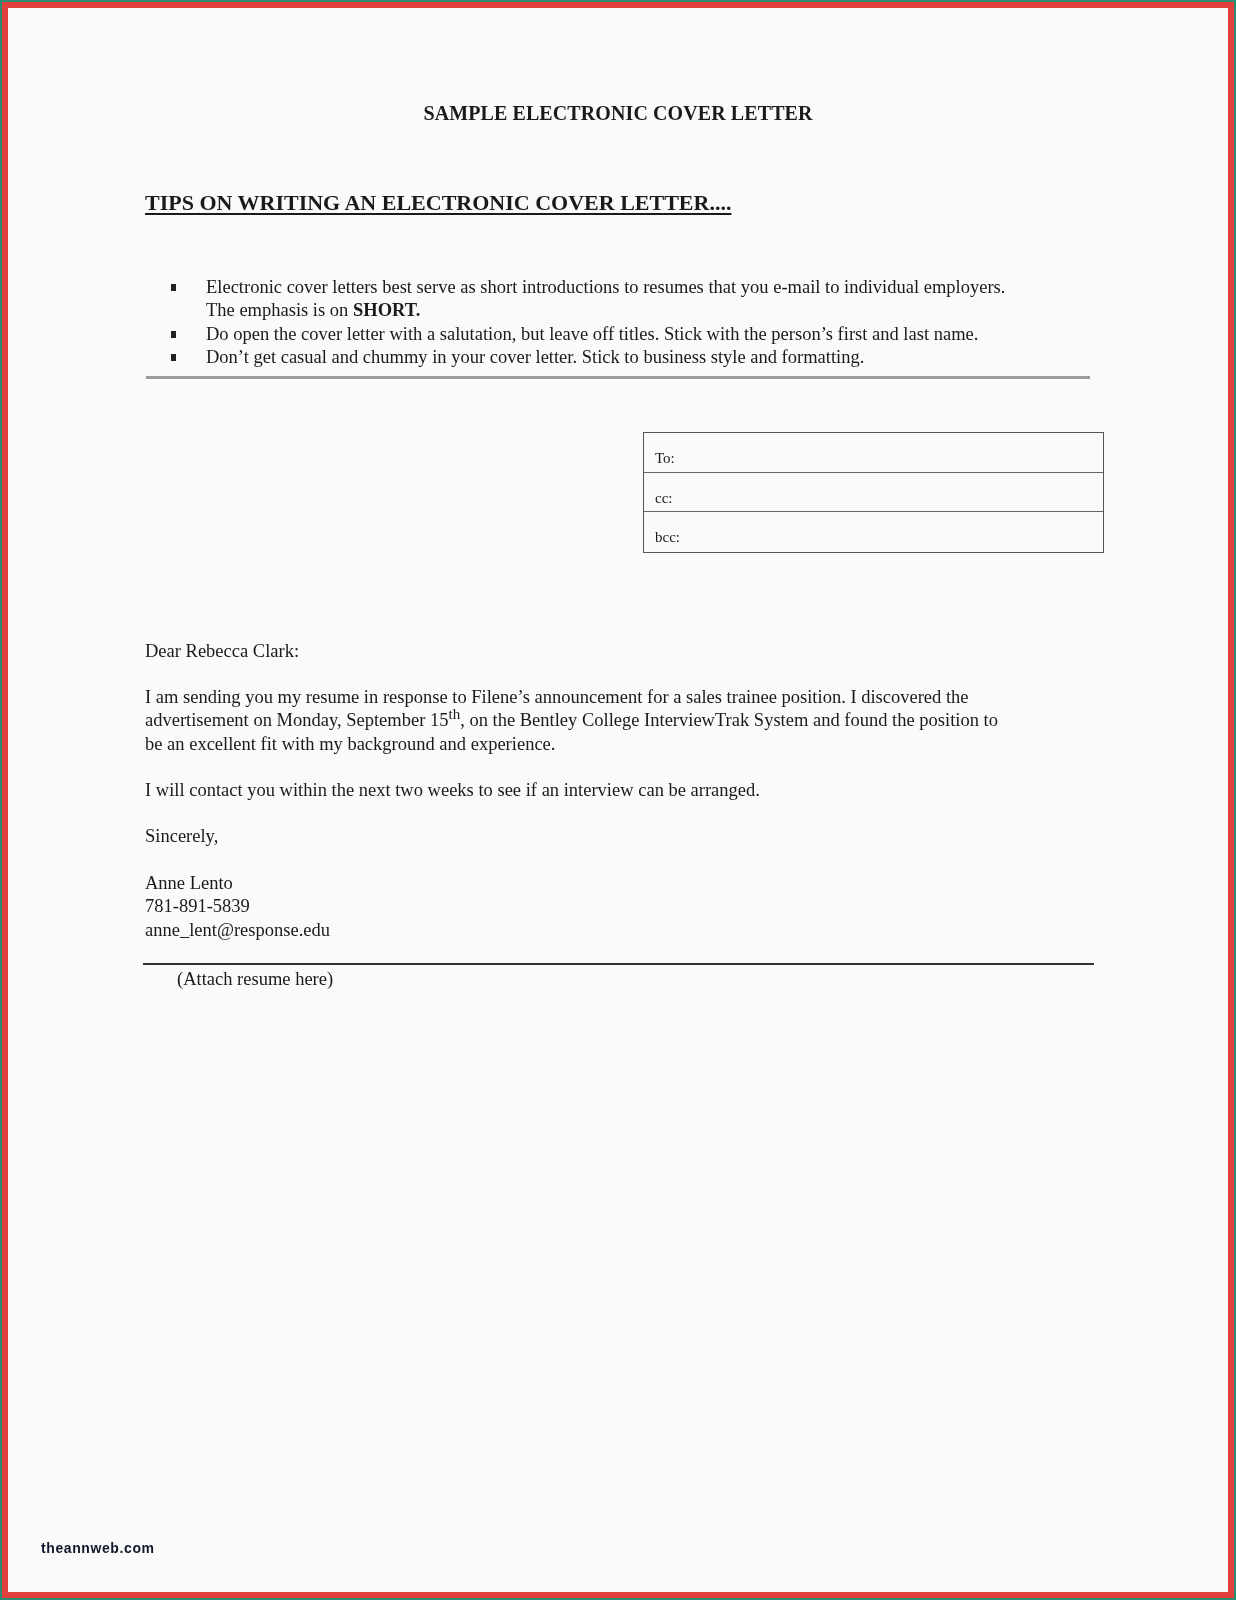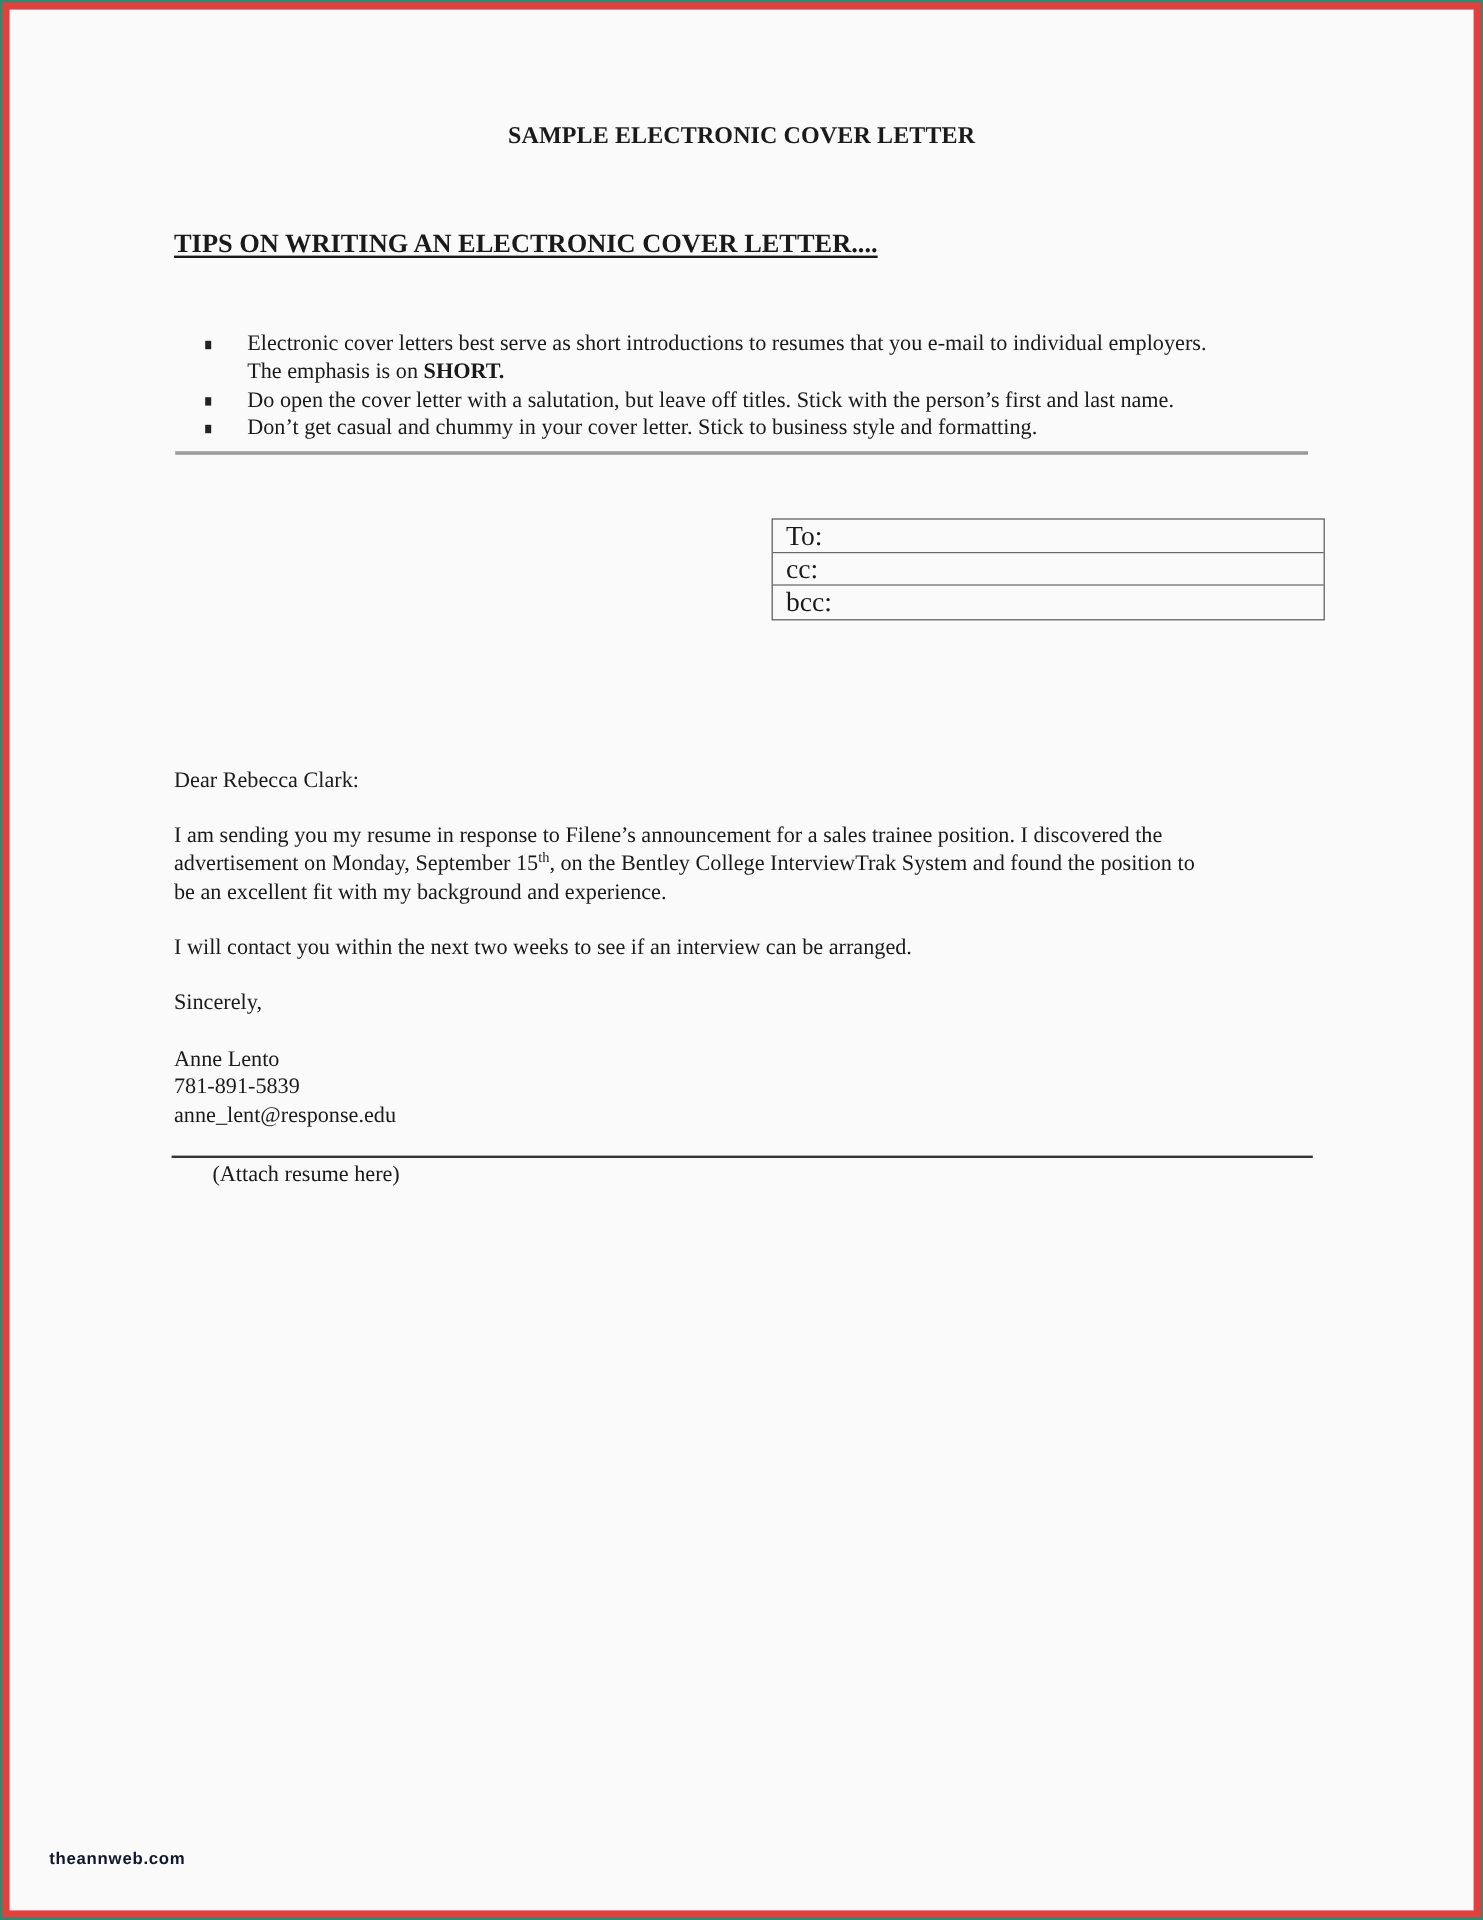--- a/index.html
+++ b/index.html
@@ -35,33 +35,33 @@
   }
   .gray-rule {
     position: absolute; left: 146px; top: 376px; width: 944px; height: 3px; background: #9c9c9c;
   }
   .email-table {
     position: absolute; left: 643px; top: 432px; width: 459px;
     border: 1.5px solid #555; border-collapse: collapse;
   }
   .email-row {
     height: 27.5px; border-bottom: 1.5px solid #666; box-sizing: border-box;
-    padding-left: 11px; font-size: 23px; line-height: 27px; white-space: nowrap;
+    padding-left: 11px; font-size: 15px; line-height: 27px; white-space: nowrap; margin-top: 12px;
   }
   .email-row:last-child { border-bottom: none; }
   .bold { font-weight: bold; }
   .separator {
     position: absolute; left: 143px; top: 963px; width: 951px; height: 1.5px; background: #333;
   }
   .watermark {
     position: absolute; left: 41px; top: 1540px;
     font-family: Liberation Sans, sans-serif; font-size: 14px; font-weight: bold;
     color: #0f172a; letter-spacing: 0.6px;
   }
-  sup { font-size: 12px; line-height: 0; vertical-align: 7px; text-align: right; }
+  sup { font-size: 15px; line-height: 0; vertical-align: 7px; text-align: right; }
 </style>
 </head>
 <body>
 
 <div class="frame">
   <div class="page"></div>
 </div>
 
 <div class="abs title">SAMPLE ELECTRONIC COVER LETTER</div>
 

